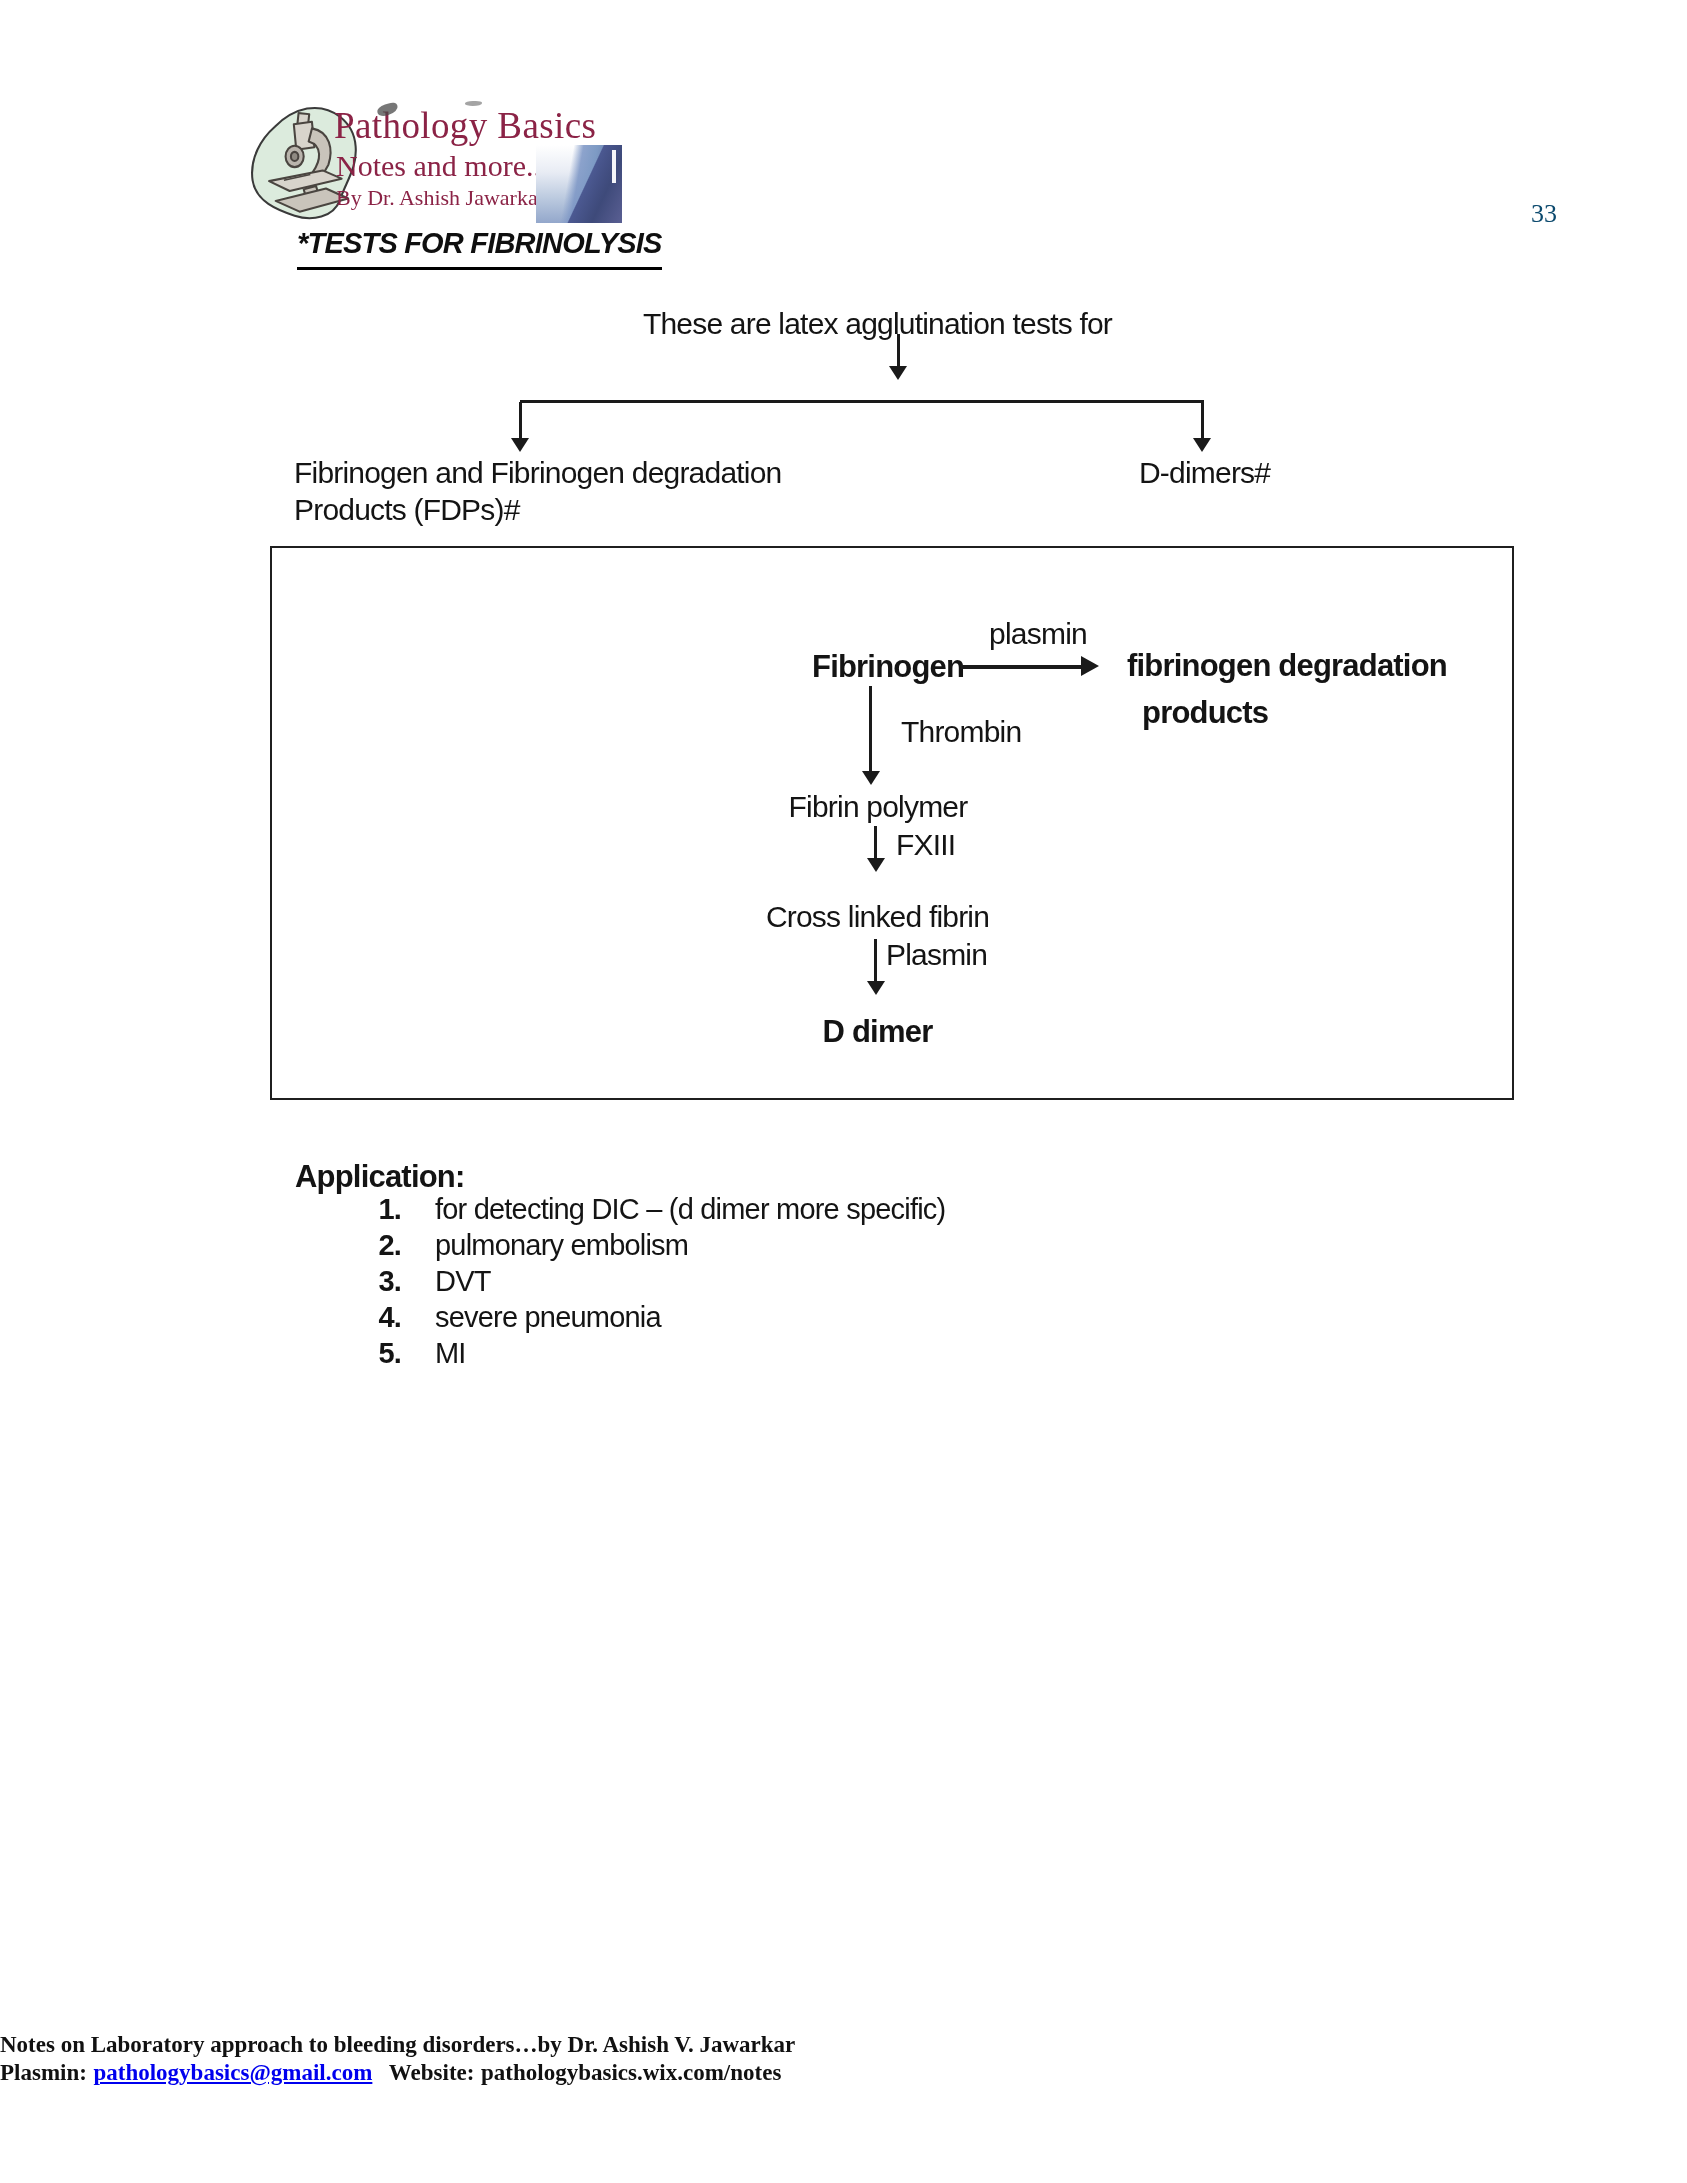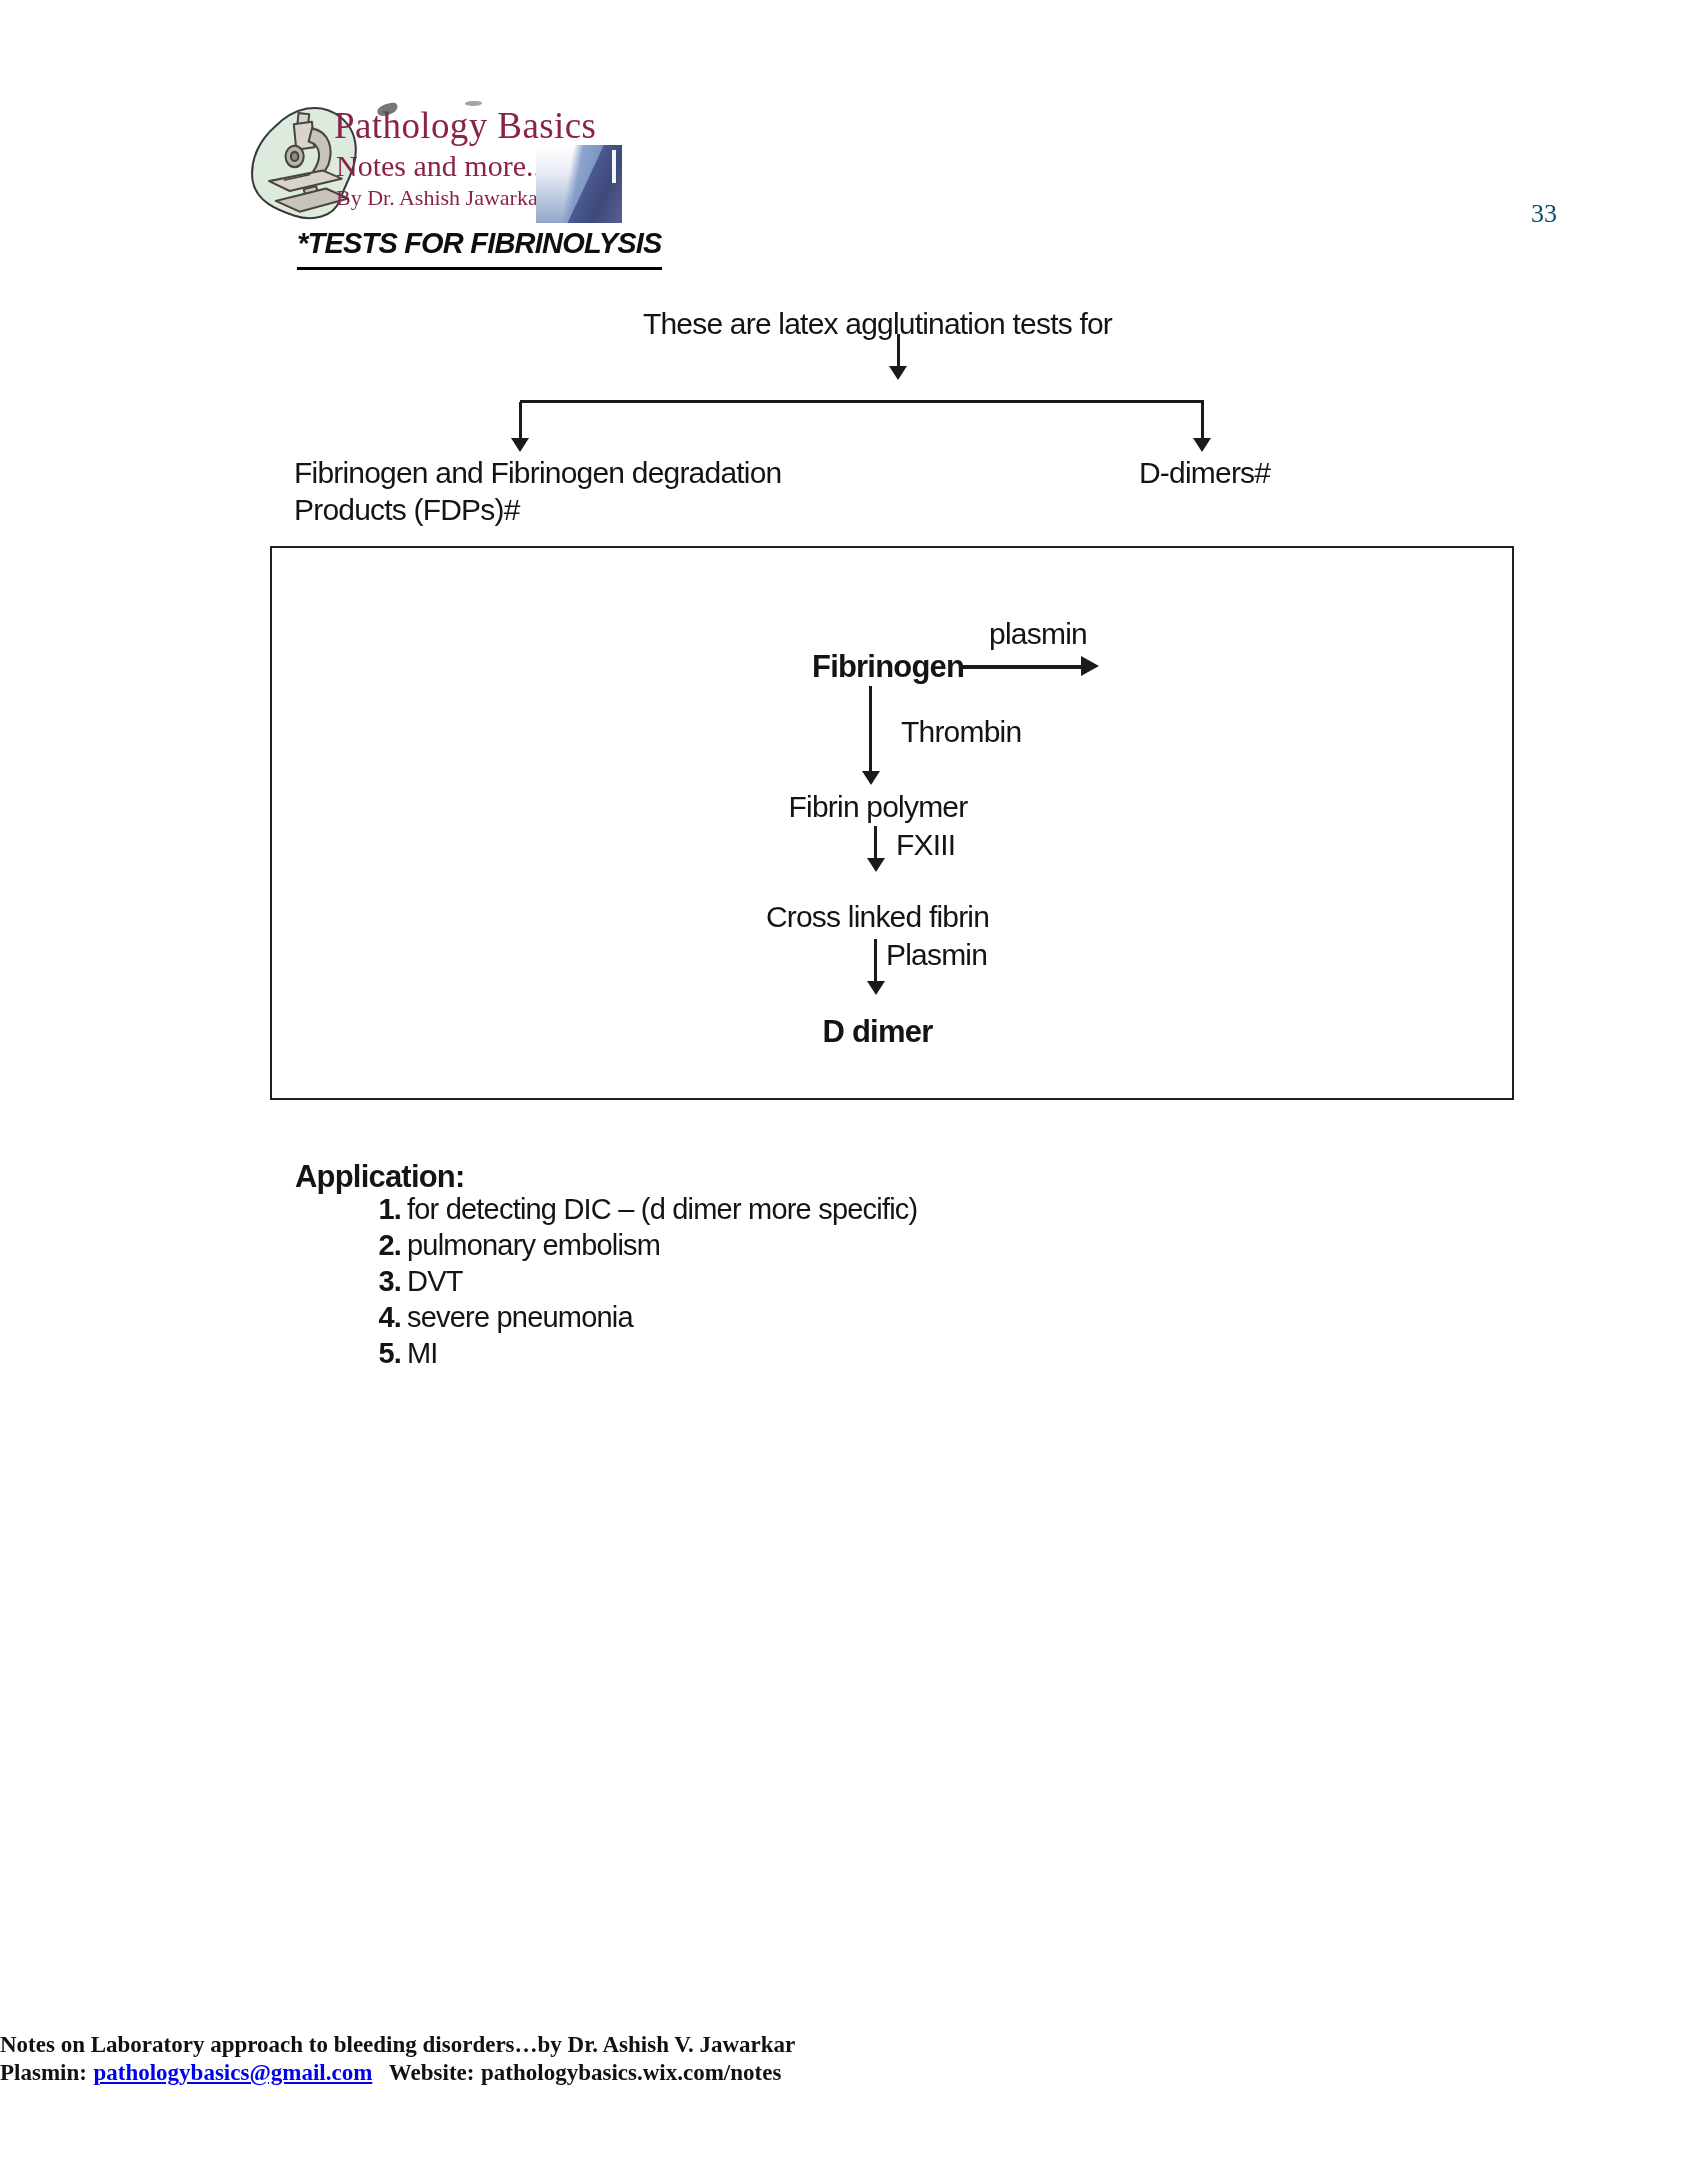--- a/index.html
+++ b/index.html
@@ -36,21 +36,21 @@
   .head-down{width:0;height:0;border-left:9px solid transparent;border-right:9px solid transparent;border-top:14px solid #1a1a1a;}
   .head-right{width:0;height:0;border-top:10.7px solid transparent;border-bottom:10.7px solid transparent;border-left:18px solid #1a1a1a;}
   
   .flow-box{left:270px; top:546px; width:1240px; height:550px; border:2.5px solid #1f1f1f; background:#fff;}
   .pre{white-space:pre;}
   .flow-bold{font-size:31px; font-weight:bold; letter-spacing:-0.8px; line-height:47px;}
   .indent2{padding-left:15px;}
   
   .app-row{display:flex; height:36px; align-items:center; font-size:29px; letter-spacing:-0.8px;}
   .app-num{width:38px; text-align:right; font-weight:bold; flex:none;}
-  .app-text{margin-left:6px;}
+  .app-text{margin-left:34px;}
   
   .footer-line{left:0; width:1687px; text-align:left; font-family:"Liberation Serif",serif; font-size:23px; font-weight:bold; color:#111;}
   .email-link{color:#0000ee; text-decoration:underline; margin-right:16.5px; cursor:pointer;}
   .w-label{margin-right:6.6px;}
 </style>
 </head>
 <body>
 
 <div class="page">
 
@@ -109,20 +109,24 @@
   <div class="abs flow-box"></div>
 
 
   <div class="abs body-text center" style="left:964px; top:615px; width:148px;">plasmin</div>
 
   <div class="abs flow-bold" style="left:812px; top:643px;">Fibrinogen</div>
 
   <div class="abs hline" style="left:961px; top:665px; width:125px; height:4.1px;"></div>
   <div class="abs head-right" style="left:1081px; top:656px;"></div>
 
+  <div class="abs flow-bold" style="left:1127px; top:642px;">
+    <span style="display:block">fibrinogen degradation</span>
+    <span style="display:block" class="indent2">products</span>
+  </div>
 
   <div class="abs vline" style="left:869px; top:686px; height:87px;"></div>
   <div class="abs head-down" style="left:862px; top:771px;"></div>
   <div class="abs body-text" style="left:901px; top:713px;">Thrombin</div>
 
   <div class="abs body-text center" style="left:779px; top:788px; width:198px;">Fibrin polymer</div>
 
   <div class="abs vline" style="left:874px; top:826px; height:35px;"></div>
   <div class="abs head-down" style="left:867px; top:858px;"></div>
   <div class="abs body-text" style="left:896px; top:826px;">FXIII</div>

